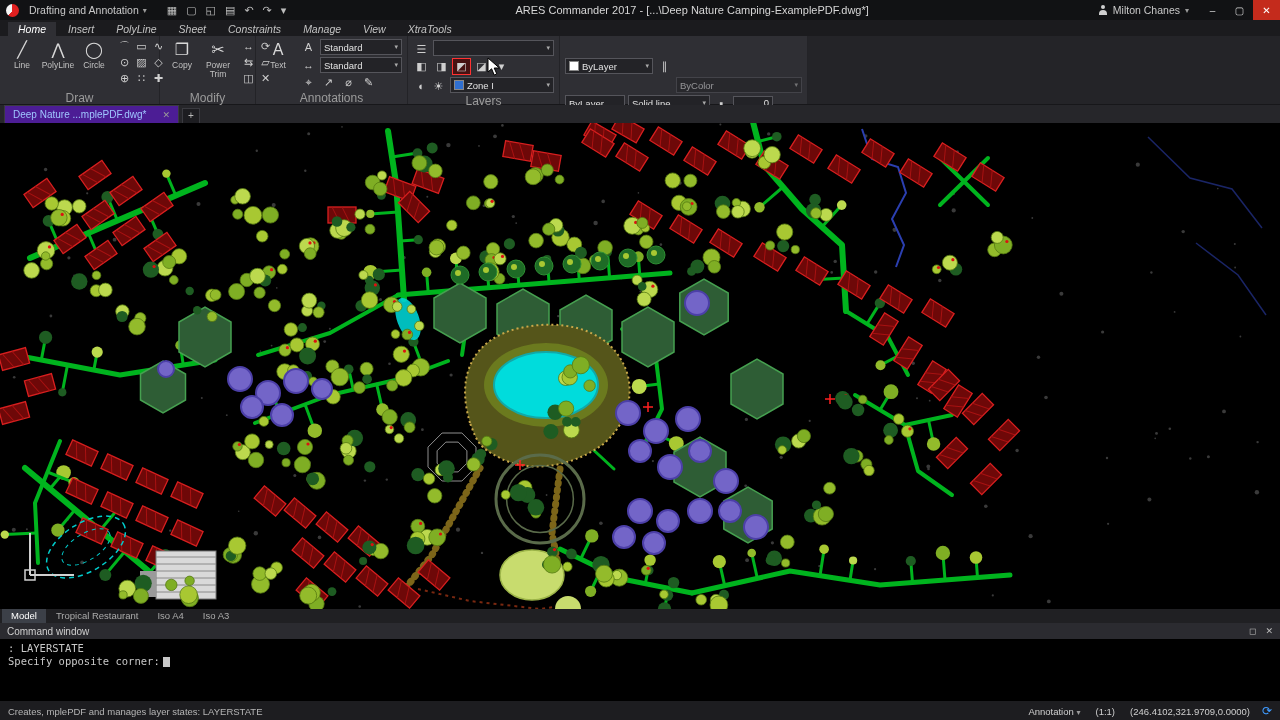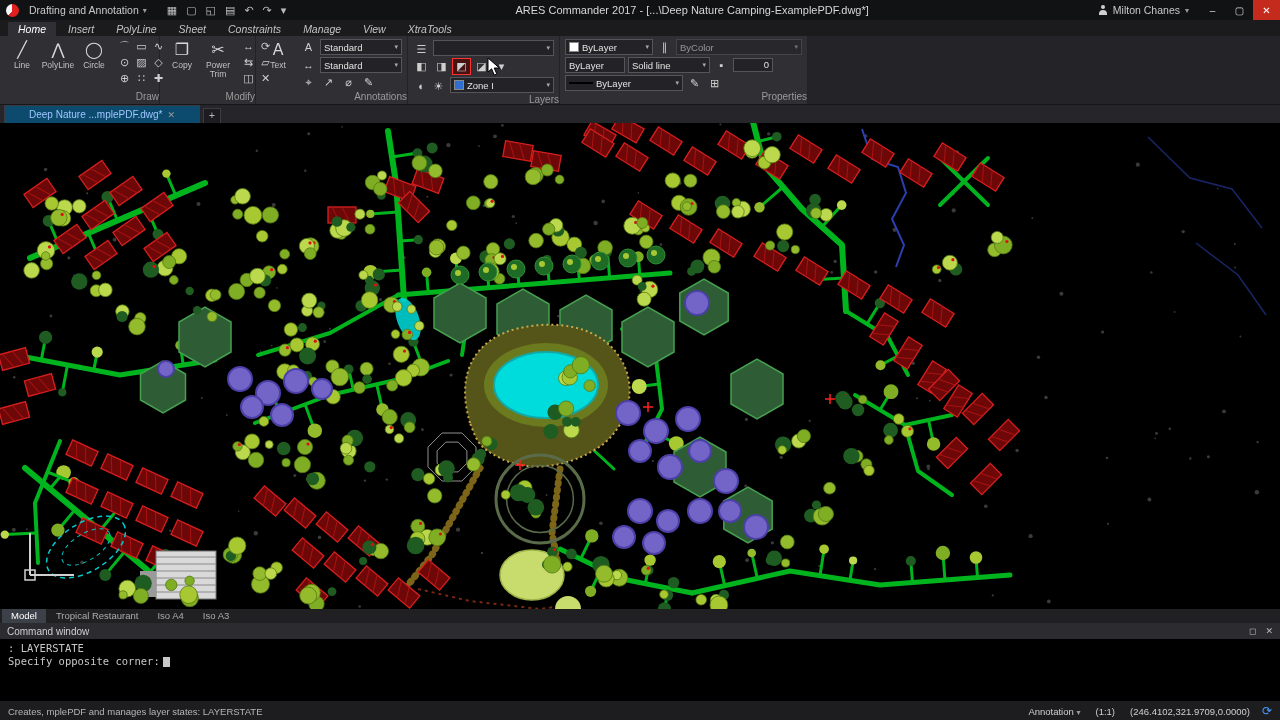--- a/index.html
+++ b/index.html
@@ -24,43 +24,43 @@
 
   
   .ribbontabs{height:16px;background:#1b1b1e;display:flex;align-items:flex-end;padding-left:8px;gap:2px;font-size:10.5px;flex:none;font-style:italic;}
   .rtab{padding:1px 10px;color:#c3c3c3;}
   .rtab.active{background:#2f2f34;color:#fff;}
 
   
   .ribbon{height:68px;background:#2f2f34;display:flex;border-bottom:1px solid #17171a;flex:none;}
   .rgroup{display:flex;flex-direction:column;border-right:1px solid #232327;box-sizing:border-box;flex:none;}
   .rg-content{flex:1;display:flex;padding:3px 5px 0 5px;gap:5px;}
-  .rg-label{height:13px;text-align:right;font-size:10px;color:#9b9b9b;}
+  .rg-label{height:13px;text-align:center;font-size:12px;color:#9b9b9b;}
   .bigbtns{display:flex;gap:2px;}
   .bigbtn{display:flex;flex-direction:column;align-items:center;justify-content:flex-start;width:34px;gap:2px;padding-top:2px;}
   .bigbtn .g{font-size:16px;color:#d8d8d8;line-height:18px;}
   .bigbtn .l{font-size:8.5px;color:#c2c2c2;text-align:center;line-height:9px;}
   .smallgrid{display:grid;grid-template-columns:repeat(3,17px);grid-auto-rows:16px;align-content:start;}
   .sicon{width:17px;height:15px;font-size:11px;line-height:15px;text-align:center;color:#cfcfcf;display:inline-block;}
   .col{display:flex;flex-direction:column;gap:2px;flex:1;}
   .row{display:flex;align-items:center;gap:3px;}
   .dd{display:inline-flex;align-items:center;background:#232327;border:1px solid #55555b;height:14px;font-size:9.5px;color:#e2e2e2;padding:0 3px;gap:3px;box-sizing:content-box;}
   .dd .dd-val{white-space:nowrap;overflow:hidden;}
   .dd .dd-arrow{font-size:7px;color:#aaa;margin-left:auto;}
-  .dd.dim{opacity:.55;}
+  .dd.dim{opacity:.55;margin-top:38px;}
   .hl{outline:1px solid #ff3232;background:#461212;}
   .swatch{width:8px;height:8px;background:#fff;border:1px solid #888;display:inline-block;flex:none;}
   .swatch.blue{background:#2f6fd0;}
   .numfield{background:#232327;border:1px solid #55555b;height:12px;min-width:32px;font-size:9.5px;color:#e0e0e0;text-align:right;padding:0 3px;line-height:12px;}
   .linesample{width:24px;height:0;border-top:2px solid #000;display:inline-block;flex:none;}
   .ribbon-fill{flex:1;background:#242428;}
 
   
   .doctabs{height:18px;background:#26262a;display:flex;align-items:flex-end;padding-left:4px;gap:3px;font-size:10px;flex:none;}
-  .doctab{background:#0c4a6e;border:1px solid #3a3a40;border-bottom:none;color:#9fc6ff;display:flex;align-items:center;gap:5px;padding:1px 24px;height:15px;white-space:nowrap;}
+  .doctab{background:#4c1d95;border:1px solid #3a3a40;border-bottom:none;color:#9fc6ff;display:flex;align-items:center;gap:16px;padding:1px 8px;height:15px;white-space:nowrap;}
   .doctab .x{color:#9a9a9a;font-size:9px;}
   .newtab{width:18px;height:15px;background:#1d1d21;border:1px solid #3a3a40;border-bottom:none;color:#bbb;text-align:center;line-height:14px;box-sizing:border-box;}
 
   
   .canvas{height:486px;position:relative;background:#000;flex:none;}
   .canvas svg{display:block;}
 
   
   .modeltabs{height:14px;background:#202023;display:flex;align-items:center;font-size:9.5px;gap:1px;padding-left:2px;flex:none;}
   .mtab{padding:0 9px;color:#ababab;height:14px;line-height:14px;}

